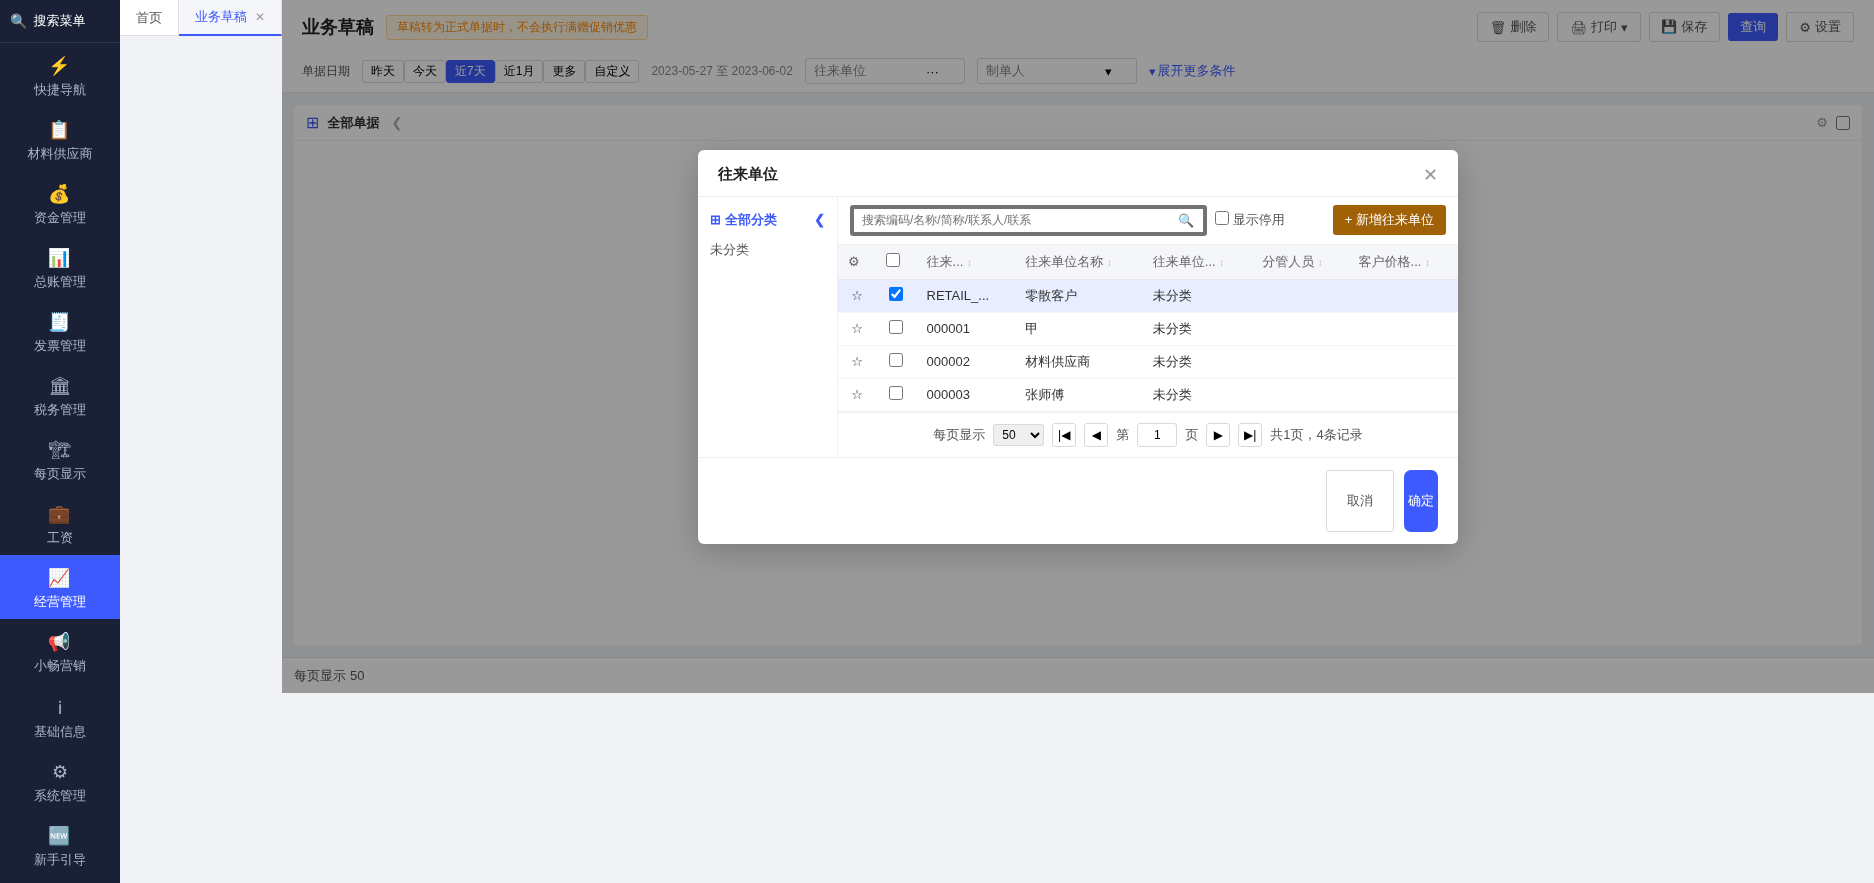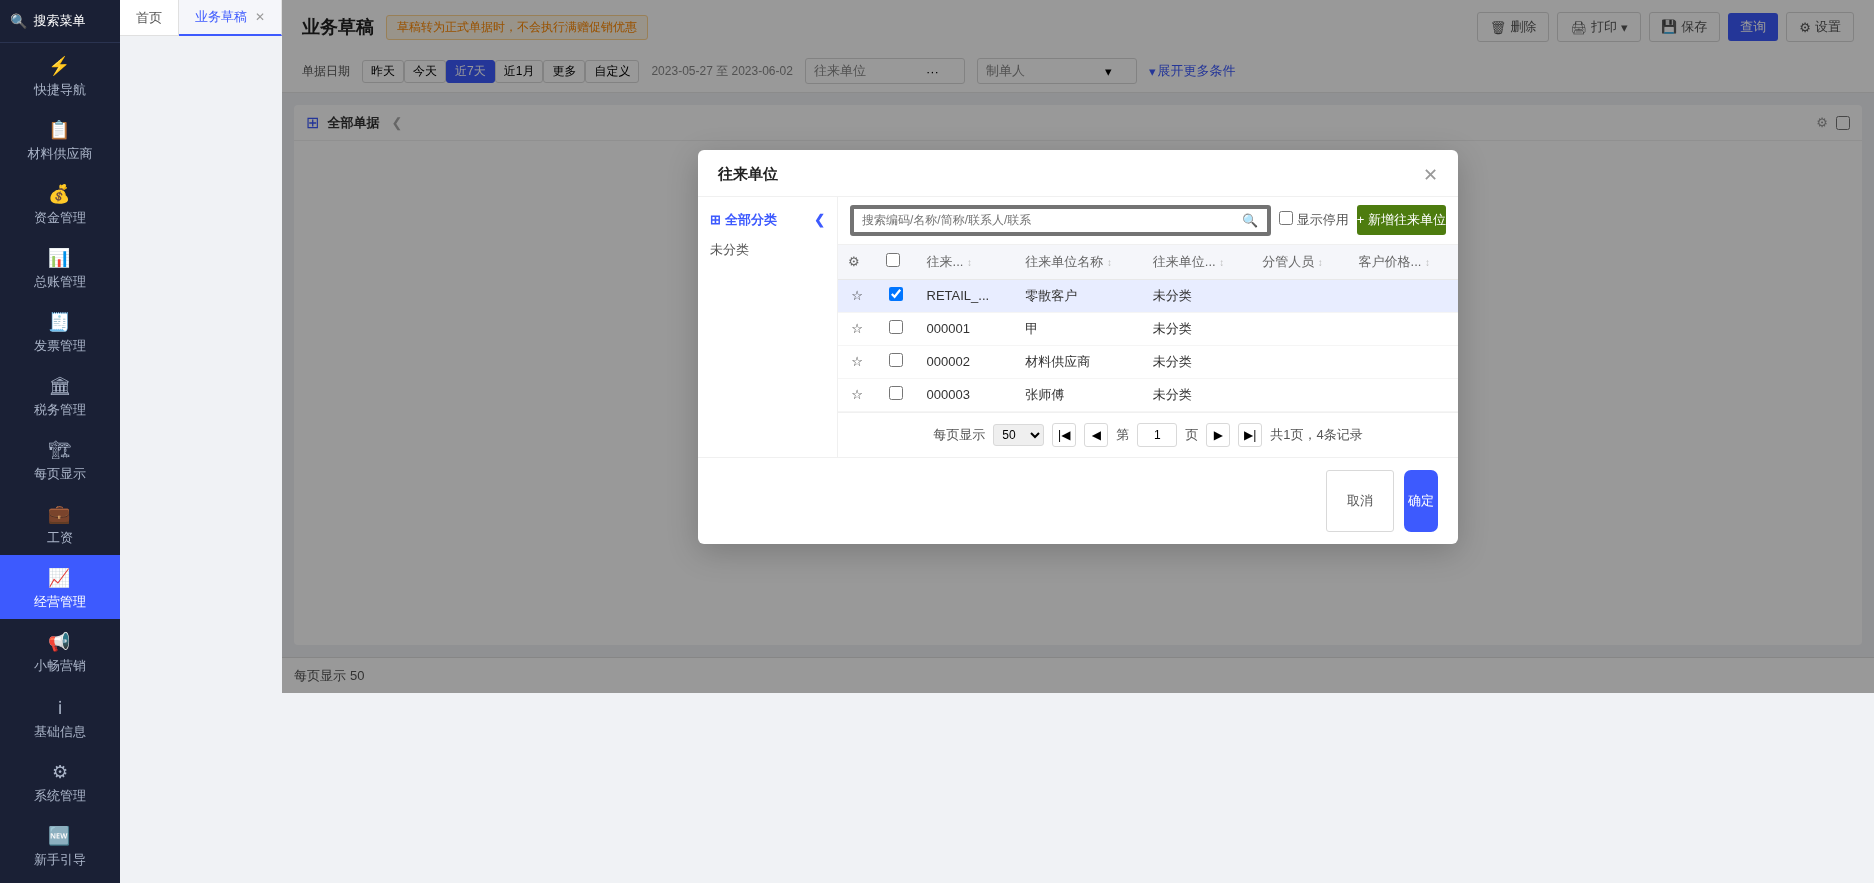--- a/index.html
+++ b/index.html
@@ -203,23 +203,24 @@
       gap: 8px; border-bottom: 1px solid #f0f0f0;
     }
     .search-input-wrap {
       display: flex; align-items: center; border: 4px solid #737373;
       border-radius: 3px; padding: 4px 8px; background: #fff; flex: 1;
     }
     .search-input-wrap input { border: none; outline: none; font-size: 12px; width: 100%; }
     .search-icon { color: #999; margin-left: 4px; }
     .show-disabled { display: flex; gap: 4px; font-size: 12px; color: #555; }
     .new-btn {
-      background: #4d7c0f; color: #fff; border: none;
-      padding: 6px 0; border-radius: 3px; cursor: pointer; font-size: 13px;
+      background: #a16207; color: #fff; border: none;
+      padding: 6px 12px; border-radius: 3px; cursor: pointer; font-size: 13px;
       white-space: nowrap;
+      margin-left: 40px;
     }
 
     
     .data-table { flex: 1; overflow: auto; }
     table { width: 100%; border-collapse: collapse; font-size: 12px; }
     thead tr { background: #f5f6fa; }
     th {
       padding: 8px 10px; text-align: left; color: #666;
       border-bottom: 1px solid #e8e8e8; font-weight: normal;
       white-space: nowrap;

